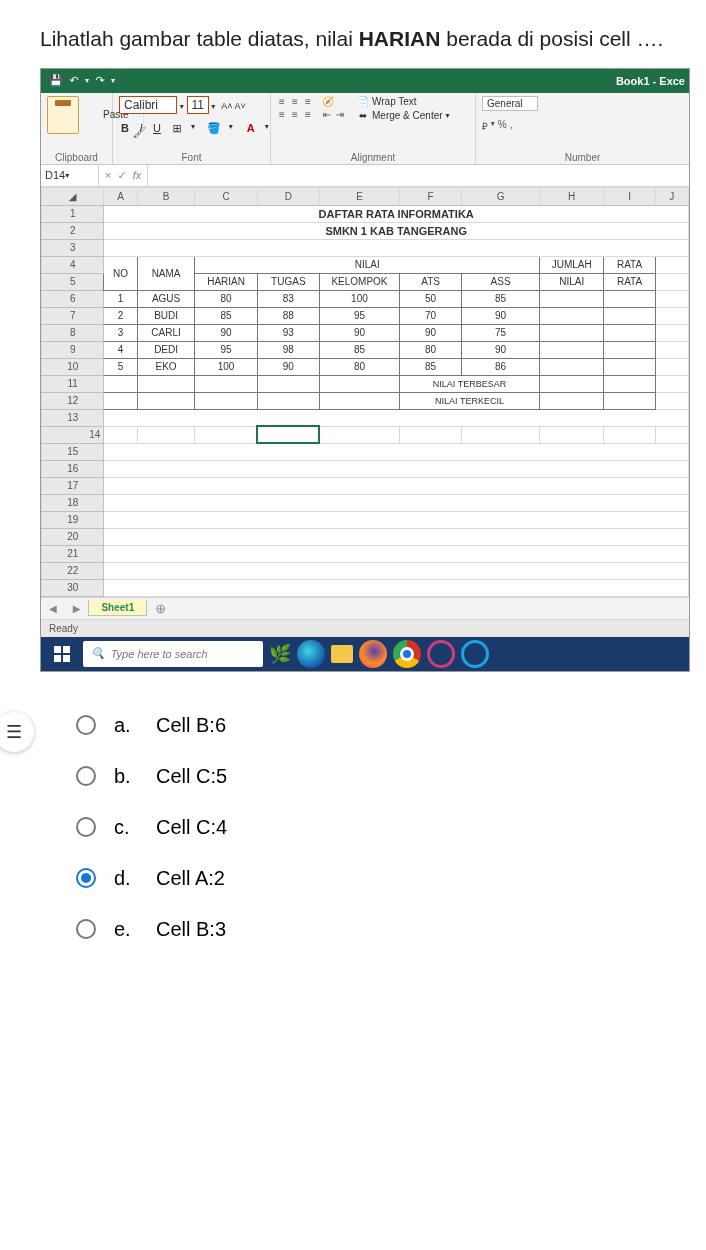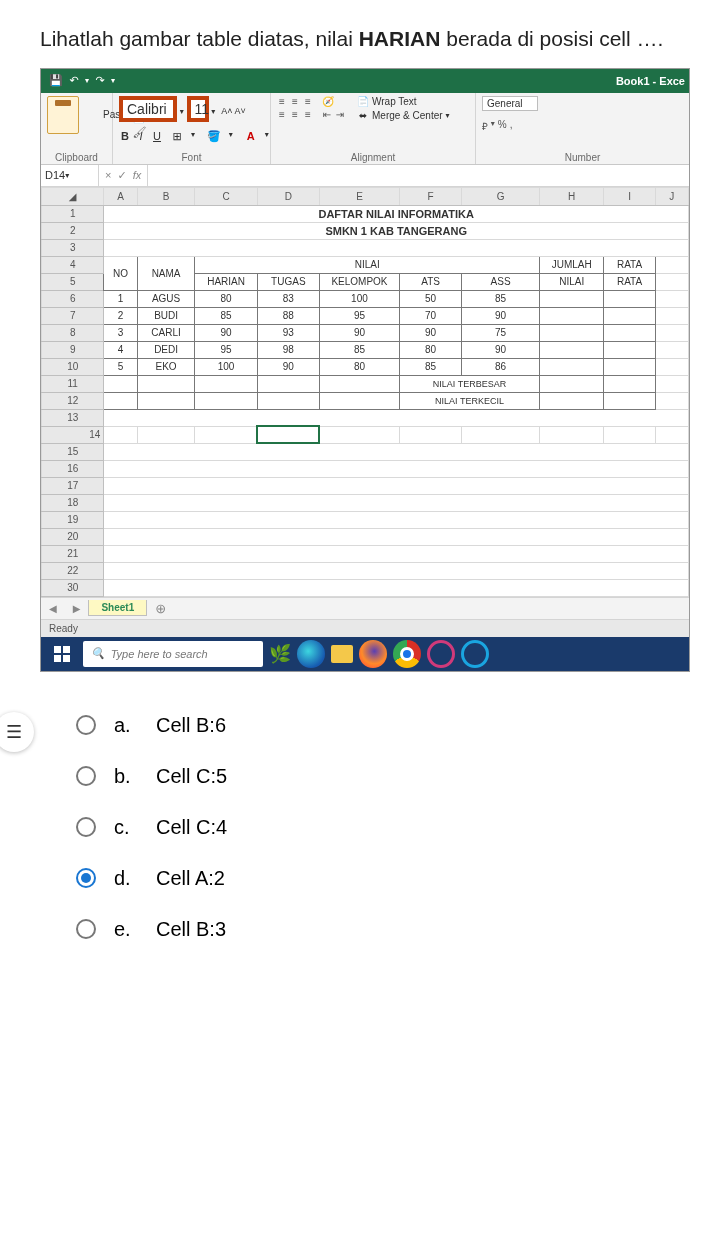--- a/index.html
+++ b/index.html
@@ -23,21 +23,21 @@
 .ribbon-tab.green { background: #2b8a57; }
 .ribbon-tab.file { padding-left: 12px; padding-right: 12px; }
 
 .ribbon { background: #f3f3f3; display: flex; height: 72px; border-bottom: 1px solid #c8c8c8; font-size: 10px; }
 .rgroup { border-right: 1px solid #d4d4d4; display: flex; flex-direction: column; padding: 3px 6px 1px; }
 .rgroup .controls { flex: 1; display: flex; align-items: flex-start; gap: 4px; }
 .rgroup .glabel { text-align: center; color: #6a6a6a; font-size: 10px; padding-top: 2px; }
 .paste-icon { width: 32px; height: 38px; background: #fff3d6; border: 1px solid #d0a040; border-radius: 2px; position: relative; }
 .paste-icon::before { content: ""; position: absolute; top: 3px; left: 7px; width: 16px; height: 6px; background: #b0702a; border-radius: 1px; }
 .paste-side { display: flex; flex-direction: column; gap: 2px; font-size: 11px; color: #555; }
-.font-box, .size-box { border: 4px solid #c2410c; background: #fff; padding: 1px 4px; font-size: 14px; display: inline-block; }
+.font-box, .size-box { border: 1px solid #c2410c; background: #fff; padding: 1px 4px; font-size: 12px; display: inline-block; }
 .font-box { width: 58px; }
 .size-box { width: 22px; text-align: center; }
 .biu { display: flex; gap: 4px; margin-top: 4px; font-size: 11px; }
 .biu span { display: inline-block; min-width: 12px; text-align: center; }
 .under { text-decoration: underline; }
 .ital { font-style: italic; }
 .bold { font-weight: bold; }
 .align-row { display: flex; gap: 3px; margin-bottom: 2px; font-size: 10px; color: #555; }
 .align-row span { display: inline-block; width: 10px; text-align: center; }
 .wrap-stack { display: flex; flex-direction: column; gap: 2px; font-size: 10px; color: #333; }
@@ -249,21 +249,21 @@
           <th>F</th>
           <th>G</th>
           <th>H</th>
           <th>I</th>
           <th>J</th>
         </tr>
       </thead>
       <tbody>
         <tr>
               <td class="rowhead">1</td>
-          <td colspan="10" class="title-cell">DAFTAR NILAI INFORMATIKA</td>
+          <td colspan="10" class="title-cell">DAFTAR RATA INFORMATIKA</td>
             </tr>
         <tr>
               <td class="rowhead">2</td>
           <td colspan="10" class="title-cell">SMKN 1 KAB TANGERANG</td>
             </tr>
         <tr>
               <td class="rowhead">3</td>
           <td colspan="10"></td>
             </tr>
 

